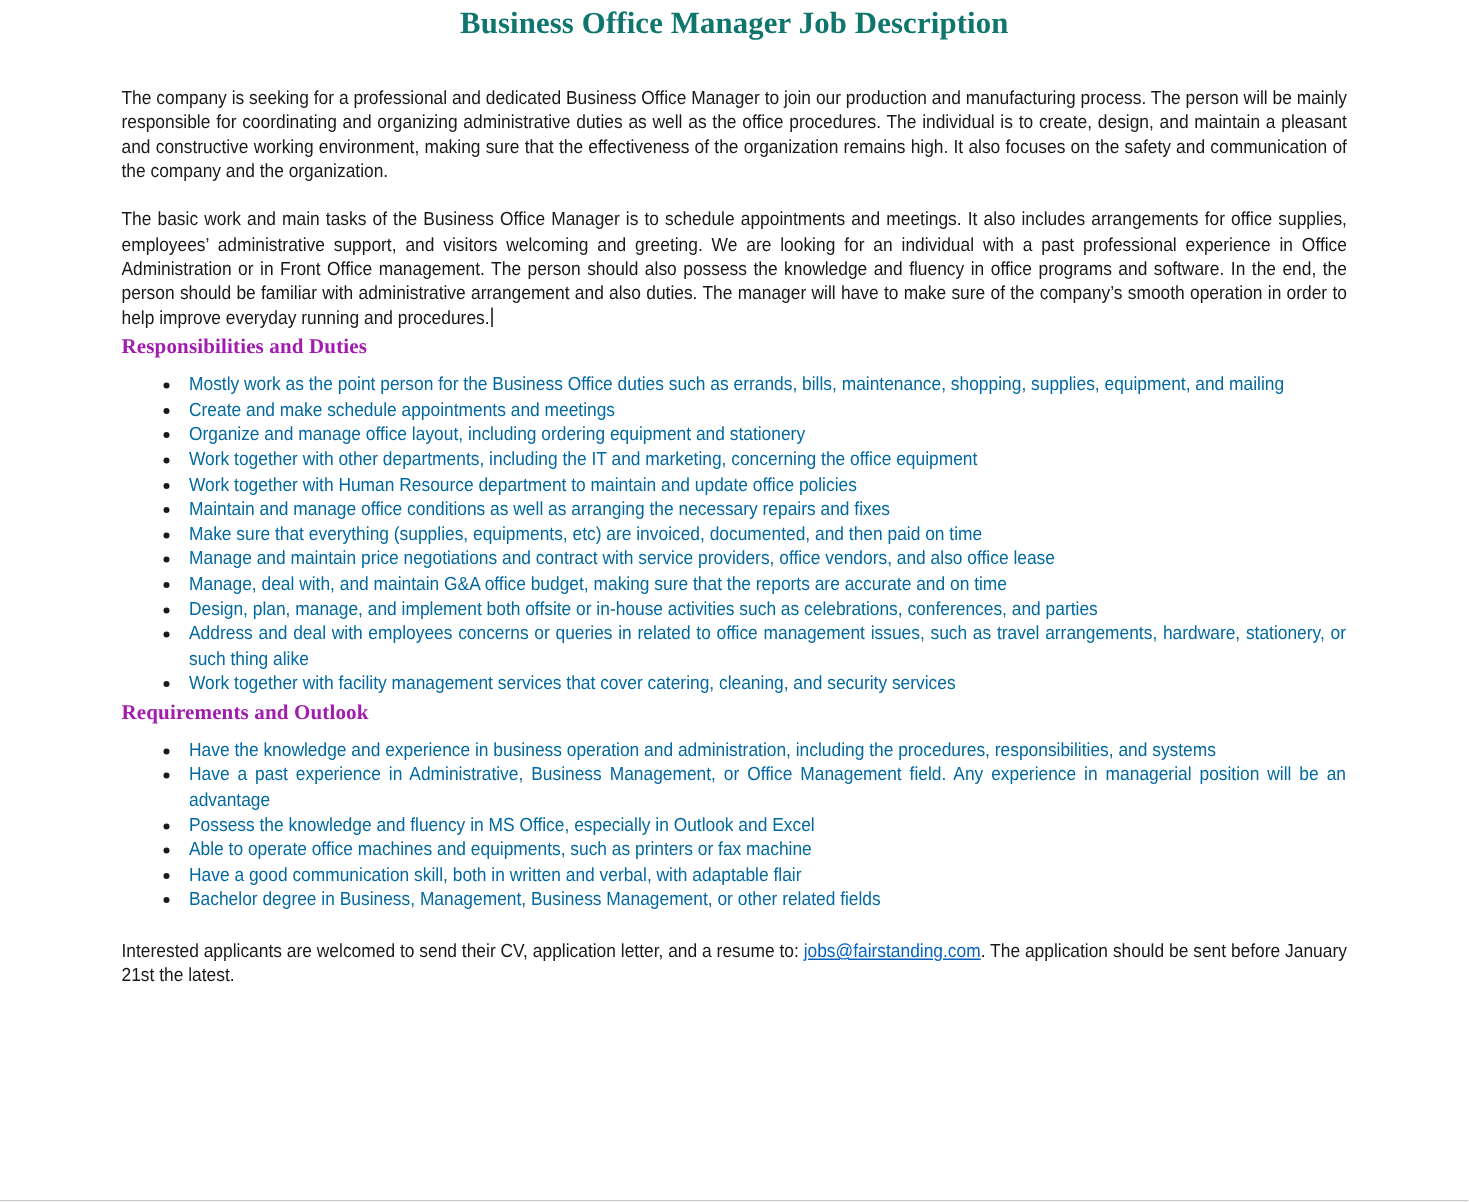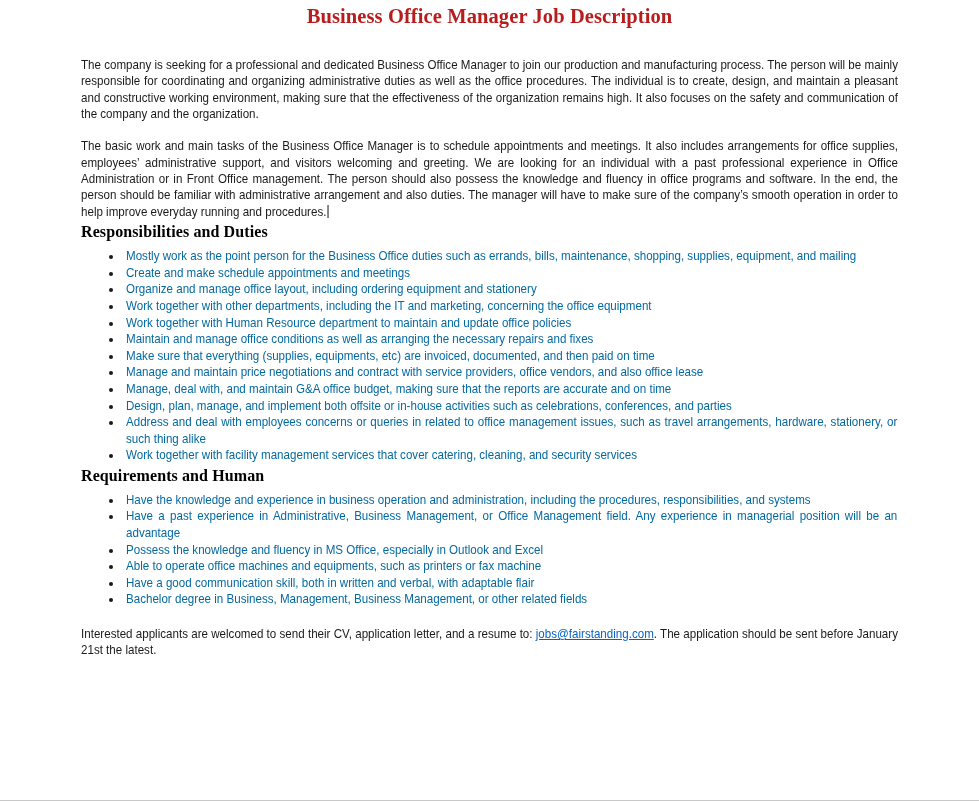--- a/index.html
+++ b/index.html
@@ -44,21 +44,21 @@
 
   .doc-title {
     font-family: "Liberation Serif", "DejaVu Serif", serif;
     font-weight: bold;
     font-size: 20.5px;
     line-height: 27px;
     text-align: center;
     margin: 0;
     padding-top: 3px;
     letter-spacing: 0.1px;
-    color: #b91c1c;
+    color: #0f766e;
   }
 
   .para {
     font-family: "Liberation Sans", sans-serif;
     font-size: 12.6px;
     line-height: 16.4px;
     text-align: justify;
     text-justify: inter-word;
     margin: 0;
     color: #1a1a1a;
@@ -76,25 +76,25 @@
     width: 1px;
     height: 13px;
     background: #000;
     vertical-align: -2px;
     margin-left: 1px;
   }
 
   h2.section-heading {
     font-family: "Liberation Serif", "DejaVu Serif", serif;
     font-weight: bold;
-    font-size: 16px;
+    font-size: 14px;
     line-height: 24px;
     margin: 0;
     padding: 0;
-    color: #000000;
+    color: #a21caf;
     letter-spacing: 0.1px;
   }
   .sec-resp { margin-top: 34px; }
   .sec-req  { margin-top: 32px; }
 
   ul.bullets {
     list-style: none;
     margin: 0;
     padding: 0;
     margin-top: 4px;
@@ -158,21 +158,21 @@
       <li><span class="li-text">Work together with Human Resource department to maintain and update office policies</span></li>
       <li><span class="li-text">Maintain and manage office conditions as well as arranging the necessary repairs and fixes</span></li>
       <li><span class="li-text">Make sure that everything (supplies, equipments, etc) are invoiced, documented, and then paid on time</span></li>
       <li><span class="li-text">Manage and maintain price negotiations and contract with service providers, office vendors, and also office lease</span></li>
       <li><span class="li-text">Manage, deal with, and maintain G&amp;A office budget, making sure that the reports are accurate and on time</span></li>
       <li><span class="li-text">Design, plan, manage, and implement both offsite or in-house activities such as celebrations, conferences, and parties</span></li>
       <li class="justify"><span class="li-text">Address and deal with employees concerns or queries in related to office management issues, such as travel arrangements, hardware, stationery, or such thing alike</span></li>
       <li><span class="li-text">Work together with facility management services that cover catering, cleaning, and security services</span></li>
     </ul>
 
-    <h2 class="section-heading sec-req">Requirements and Human</h2>
+    <h2 class="section-heading sec-req">Requirements and Outlook</h2>
 
     <ul class="bullets">
       <li><span class="li-text">Have the knowledge and experience in business operation and administration, including the procedures, responsibilities, and systems</span></li>
       <li class="justify"><span class="li-text">Have a past experience in Administrative, Business Management, or Office Management field. Any experience in managerial position will be an advantage</span></li>
       <li><span class="li-text">Possess the knowledge and fluency in MS Office, especially in Outlook and Excel</span></li>
       <li><span class="li-text">Able to operate office machines and equipments, such as printers or fax machine</span></li>
       <li><span class="li-text">Have a good communication skill, both in written and verbal, with adaptable flair</span></li>
       <li><span class="li-text">Bachelor degree in Business, Management, Business Management, or other related fields</span></li>
     </ul>
 

